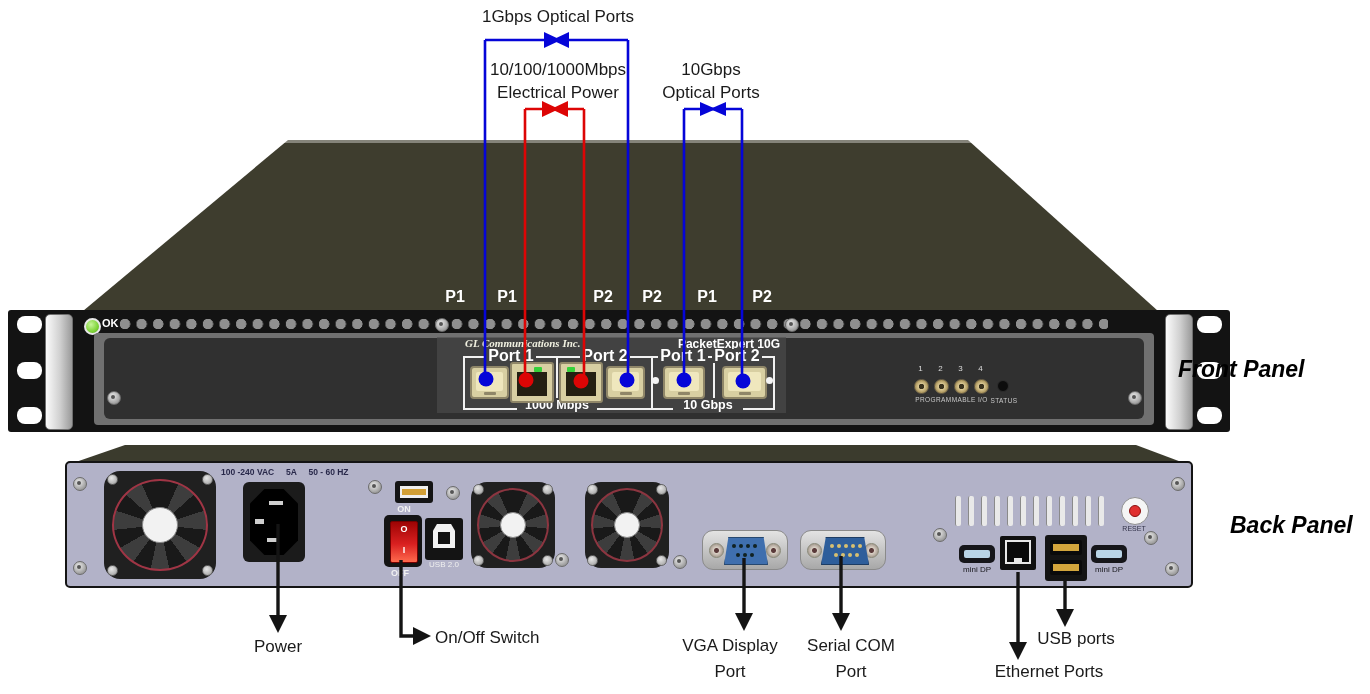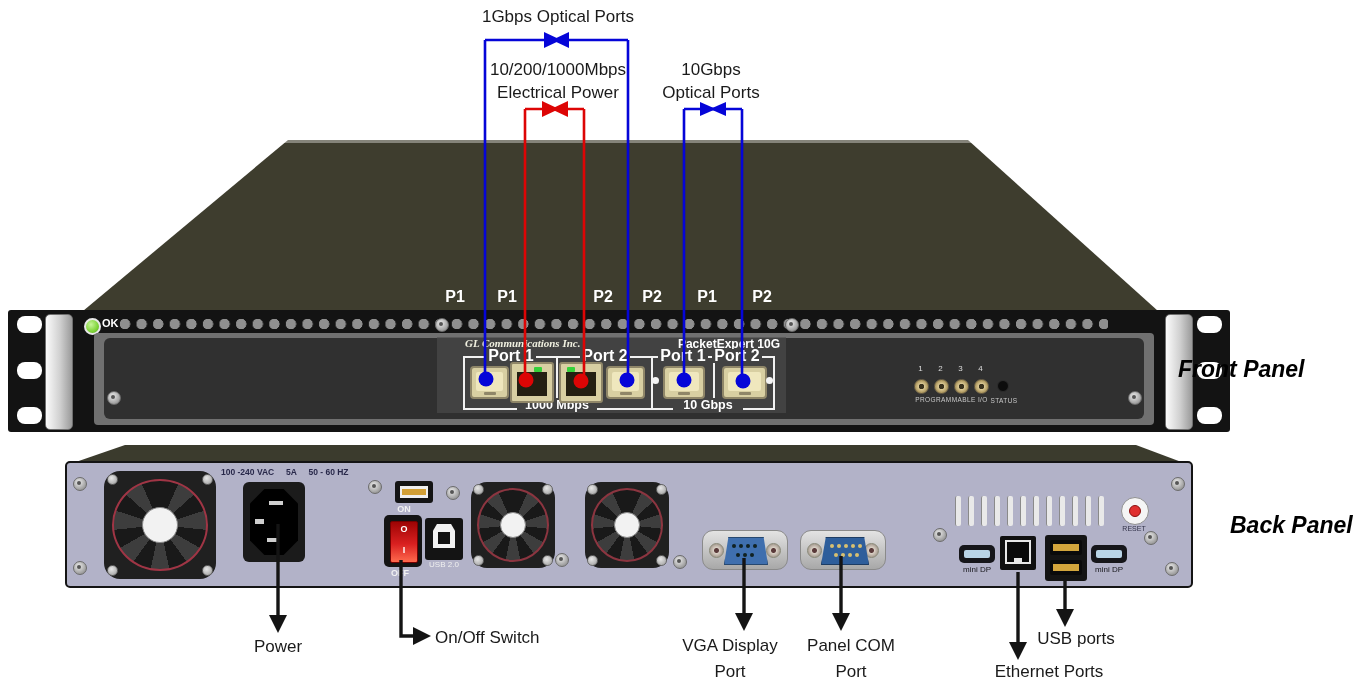--- a/index.html
+++ b/index.html
@@ -56,21 +56,21 @@
   .pin{position:absolute;width:4px;height:4px;border-radius:50%;}
   .usb-amber{position:absolute;background:#0a0a0a;border-radius:2px;}
   .usb-amber .tongue{position:absolute;background:#d2a53c;}
 </style>
 </head>
 <body>
 
 <div id="stage">
 
   <div class="callout" style="left:450px;top:7px;width:200px;">1Gbps Optical Ports</div>
-  <div class="callout" style="left:460px;top:60px;width:180px;">10/200/1000Mbps</div>
+  <div class="callout" style="left:460px;top:60px;width:180px;">10/100/1000Mbps</div>
   <div class="callout" style="left:460px;top:83px;width:180px;">Electrical Power</div>
   <div class="callout" style="left:633px;top:60px;width:140px;">10Gbps</div>
   <div class="callout" style="left:633px;top:83px;width:140px;">Optical Ports</div>
 
   <div class="abs" style="left:75px;top:140px;width:1075px;height:171px;
               clip-path:polygon(205px 0,885px 0,1075px 100%,0 100%);
               background:linear-gradient(#85847a 0 3px,#3e3d2e 3px);"></div>
 
   <div class="pmark" style="left:432px;top:288px;">P1</div>
   <div class="pmark" style="left:484px;top:288px;">P1</div>
@@ -303,21 +303,21 @@
 
   <div class="minidp" style="left:1083px;top:545px;">
       <div class="tongue"></div>
     </div>
   <div class="minidp-lbl" style="left:1079px;top:565px;">mini DP</div>
 
   <div class="callout" style="left:210px;top:637px;width:120px;">Power</div>
   <div class="callout" style="left:427px;top:628px;width:160px;text-align:left;">On/Off Switch</div>
   <div class="callout" style="left:662px;top:636px;width:120px;">VGA Display</div>
   <div class="callout" style="left:662px;top:662px;width:120px;">Port</div>
-  <div class="callout" style="left:783px;top:636px;width:120px;">Panel COM</div>
+  <div class="callout" style="left:783px;top:636px;width:120px;">Serial COM</div>
   <div class="callout" style="left:783px;top:662px;width:120px;">Port</div>
   <div class="callout" style="left:976px;top:662px;width:130px;">Ethernet Ports</div>
   <div class="callout" style="left:1018px;top:629px;width:100px;">USB ports</div>
 
   <svg class="abs" style="left:0;top:0;z-index:50;pointer-events:none;" width="1370" height="694" viewBox="0 0 1370 694">
 
     <g stroke="#0505d8" stroke-width="2.6" fill="none">
       <path d="M477,40 H620 M477,40 V374 M620,40 V376"></path>
     </g>
     <g fill="#0505d8">

